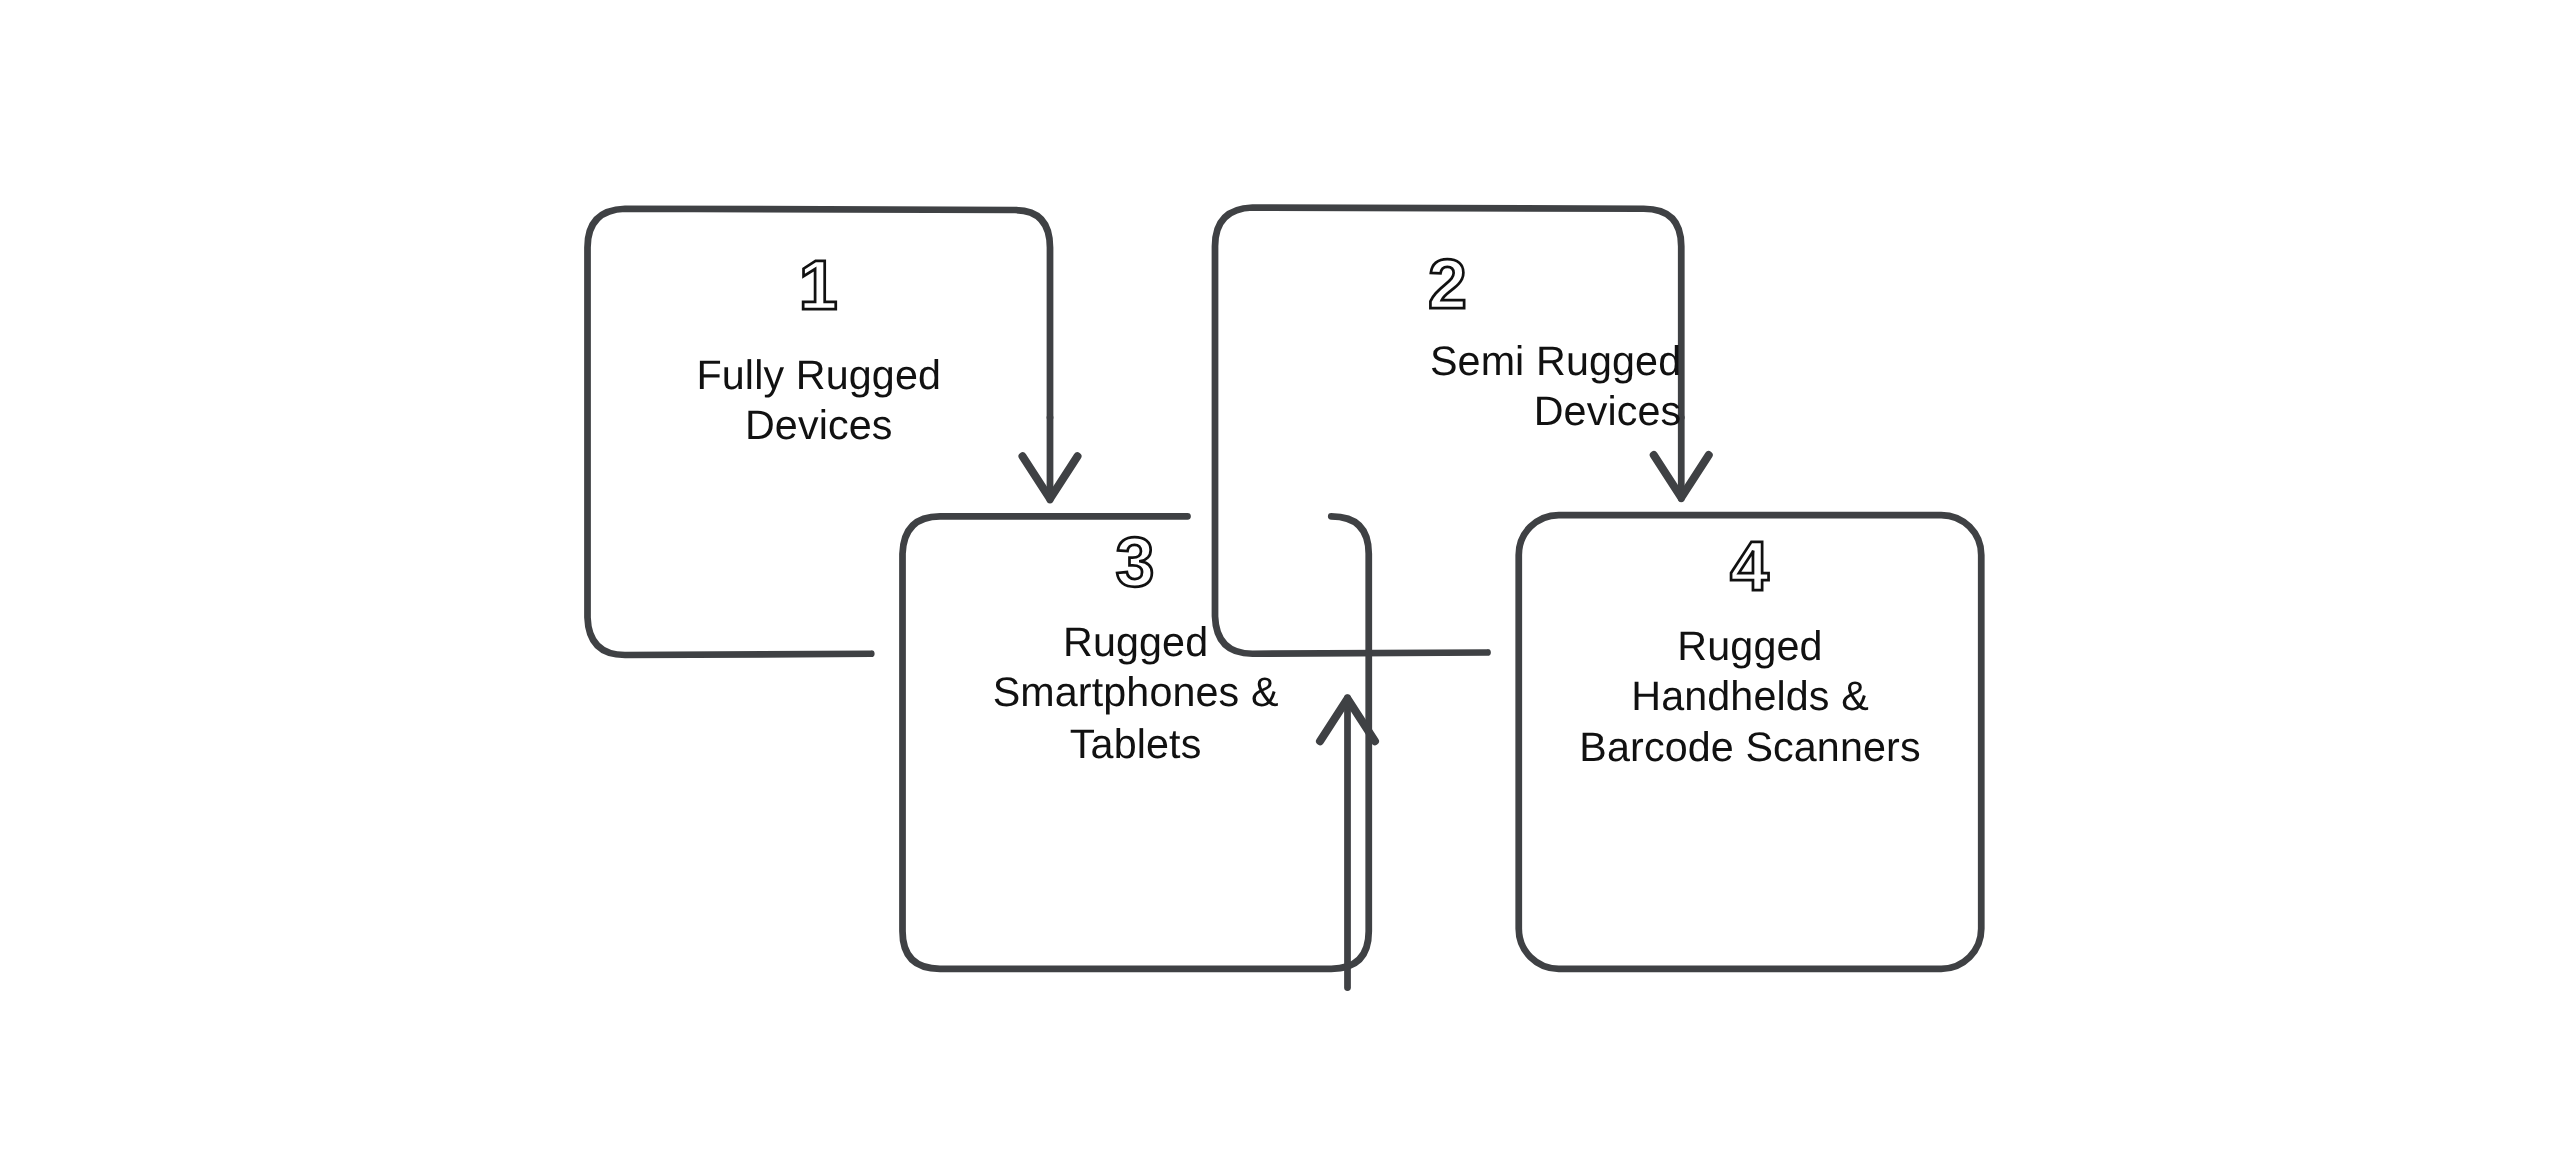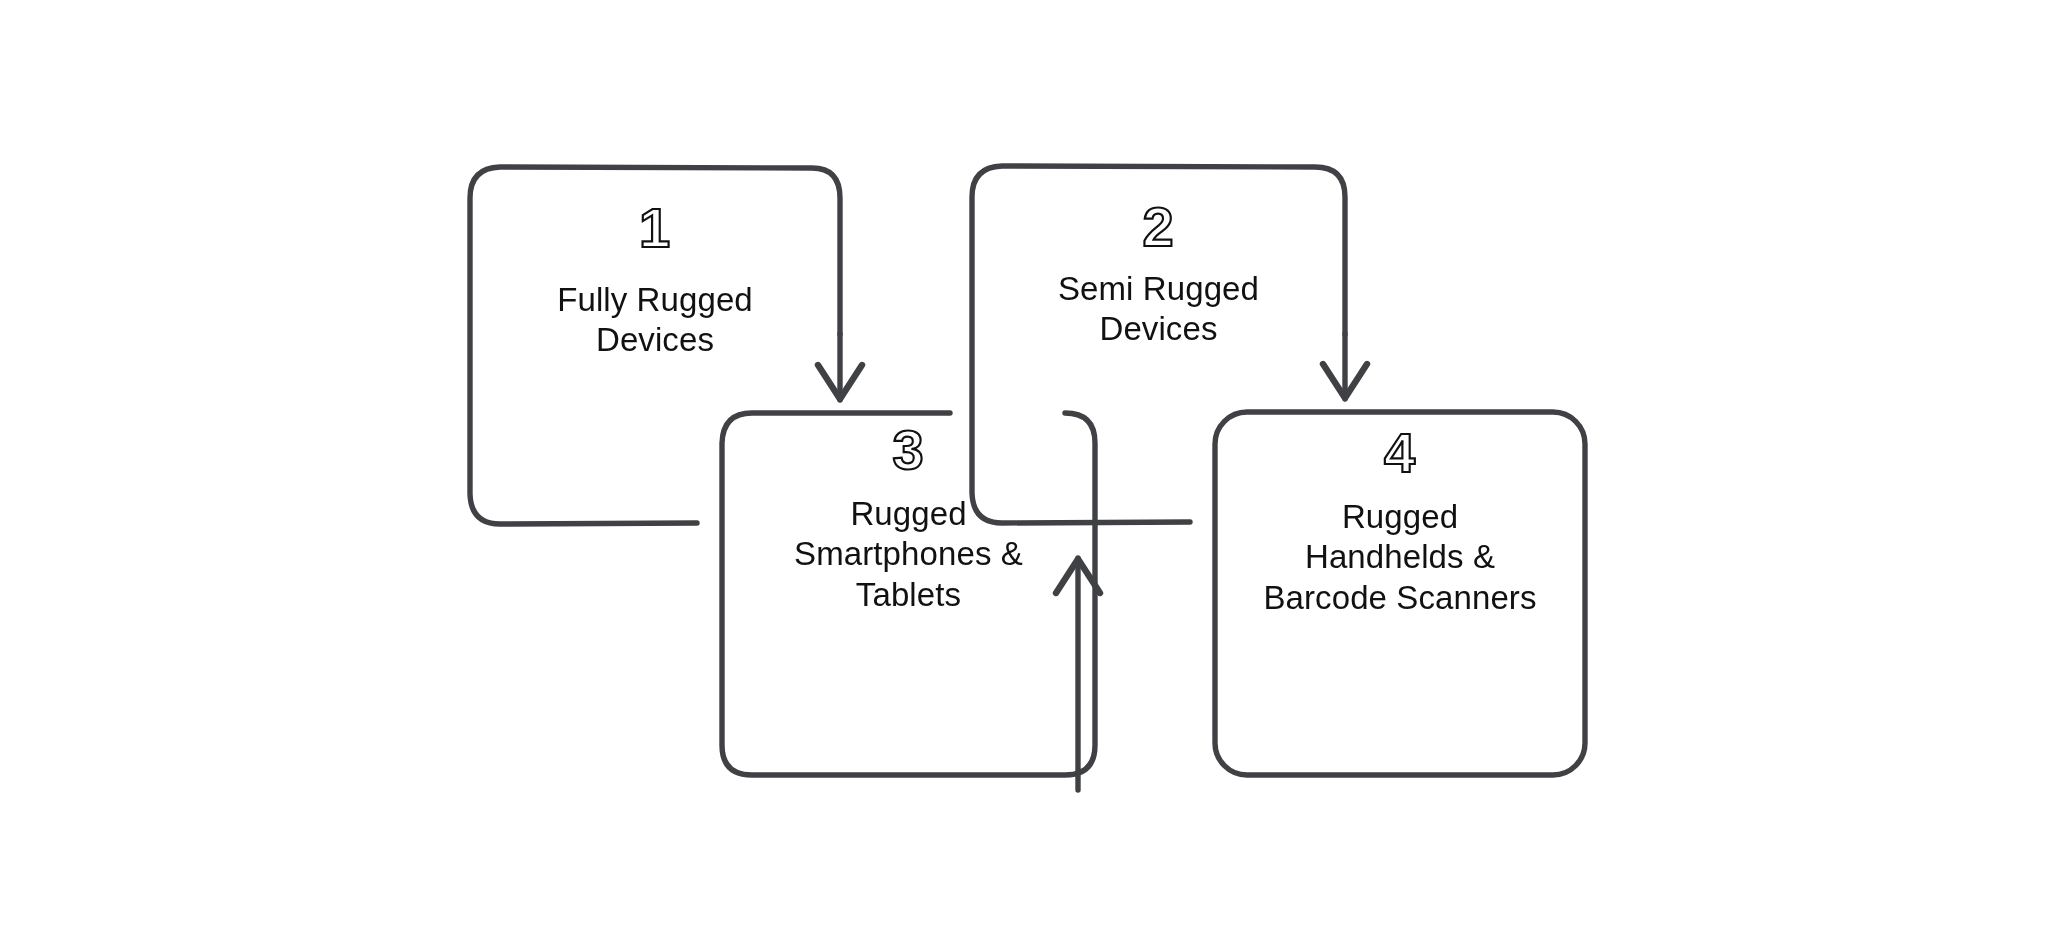--- a/index.html
+++ b/index.html
@@ -60,21 +60,21 @@
     white-space: pre-line;
     letter-spacing: 0.1px;
   }
   
   #node-1 { left: 470px; top: 200px; width: 370px; }
   #node-2 { left: 972px; top: 199px; width: 373px; }
   #node-3 { left: 722px; top: 422px; width: 373px; }
   #node-4 { left: 1215px; top: 425px; width: 370px; }
 
   #node-1 .node-label { margin-top: 24px; }
-  #node-2 .node-label { margin-top: 14px; }
+  #node-2 .node-label { margin-top: 14px; text-align: right; }
   #node-3 .node-label { margin-top: 16px; }
   #node-4 .node-label { margin-top: 16px; }
 </style>
 </head>
 <body>
 
 <div id="stage">
 
   <svg id="diagram-svg" viewBox="0 0 2048 936" xmlns="http://www.w3.org/2000/svg">
     <defs></defs>

